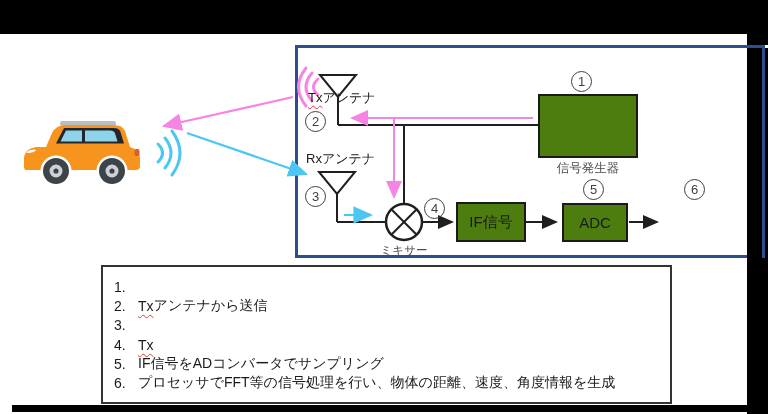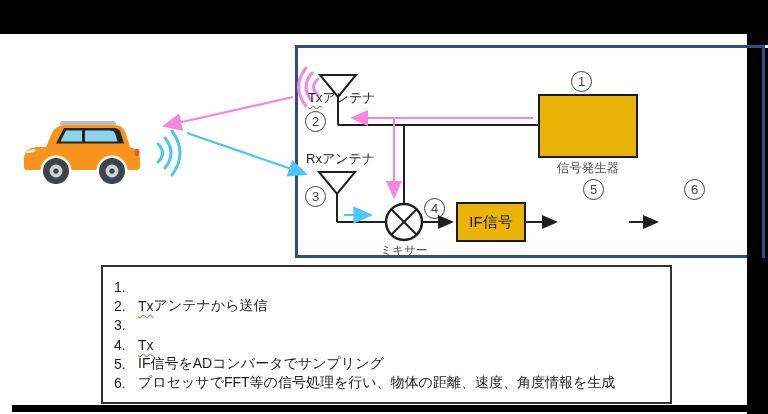--- a/index.html
+++ b/index.html
@@ -9,21 +9,21 @@
   
   #bar-top{left:0;top:0;width:768px;height:34px;background:#000;}
   #bar-r1{left:747px;top:48px;width:15px;height:366px;background:#000;}
   #bar-r2{left:765px;top:48px;width:3px;height:366px;background:#000;}
   #bar-r3{left:747px;top:34px;width:21px;height:11px;background:#000;}
   #bar-r4{left:762px;top:258px;width:3px;height:156px;background:#000;}
   #bar-bottom{left:12px;top:405px;width:756px;height:7px;background:#000;}
   
   #frame{left:295px;top:45px;width:470px;height:213px;border:3px solid #2e4d8c;box-sizing:border-box;}
   
-  .blkbox{border:2px solid #1a1a1a;box-sizing:border-box;background:#eab308;
+  .blkbox{border:2px solid #1a1a1a;box-sizing:border-box;background:#4d7c0f;
           display:flex;align-items:center;justify-content:center;font-size:15px;}
   #box-siggen{left:538px;top:94px;width:100px;height:64px;}
   #box-if {left:456px;top:202px;width:70px;height:40px;}
   #box-adc{left:562px;top:203px;width:66px;height:39px;}
   #box-dsp{left:663px;top:203px;width:64px;height:39px;}
   
   .lbl{font-size:13px;white-space:nowrap;}
   #lbl-tx{left:308px;top:53px;margin-top:36px;}
   #lbl-rx{left:306px;top:150px;}
   #lbl-mixer{left:374px;top:243px;width:60px;text-align:center;font-size:11.5px;color:#4a4a4a;font-family:Liberation Serif, serif;}
@@ -134,20 +134,23 @@
       <path d="M394,118 L394,197" marker-end="url(#mp)"></path>
     </g>
 
     <path d="M344,215 L371,215" stroke="#4cc6f2" stroke-width="2.2" fill="none" marker-end="url(#mc)"></path>
   </svg>
 
   <div id="box-siggen" class="abs blkbox"></div>
   <div id="box-if" class="abs blkbox">
       <span>IF信号</span>
     </div>
+  <div id="box-adc" class="abs blkbox">
+      <span>ADC</span>
+    </div>
 
   <div id="lbl-tx" class="abs lbl">
     <span class="wavy">Tx</span><span>アンテナ</span>
   </div>
   <div id="lbl-rx" class="abs lbl">Rxアンテナ</div>
   <div id="lbl-mixer" class="abs">ミキサー</div>
   <div id="lbl-siggen" class="abs">信号発生器</div>
 
   <div id="mk1" class="abs marker">1</div>
   <div id="mk2" class="abs marker">2</div>

